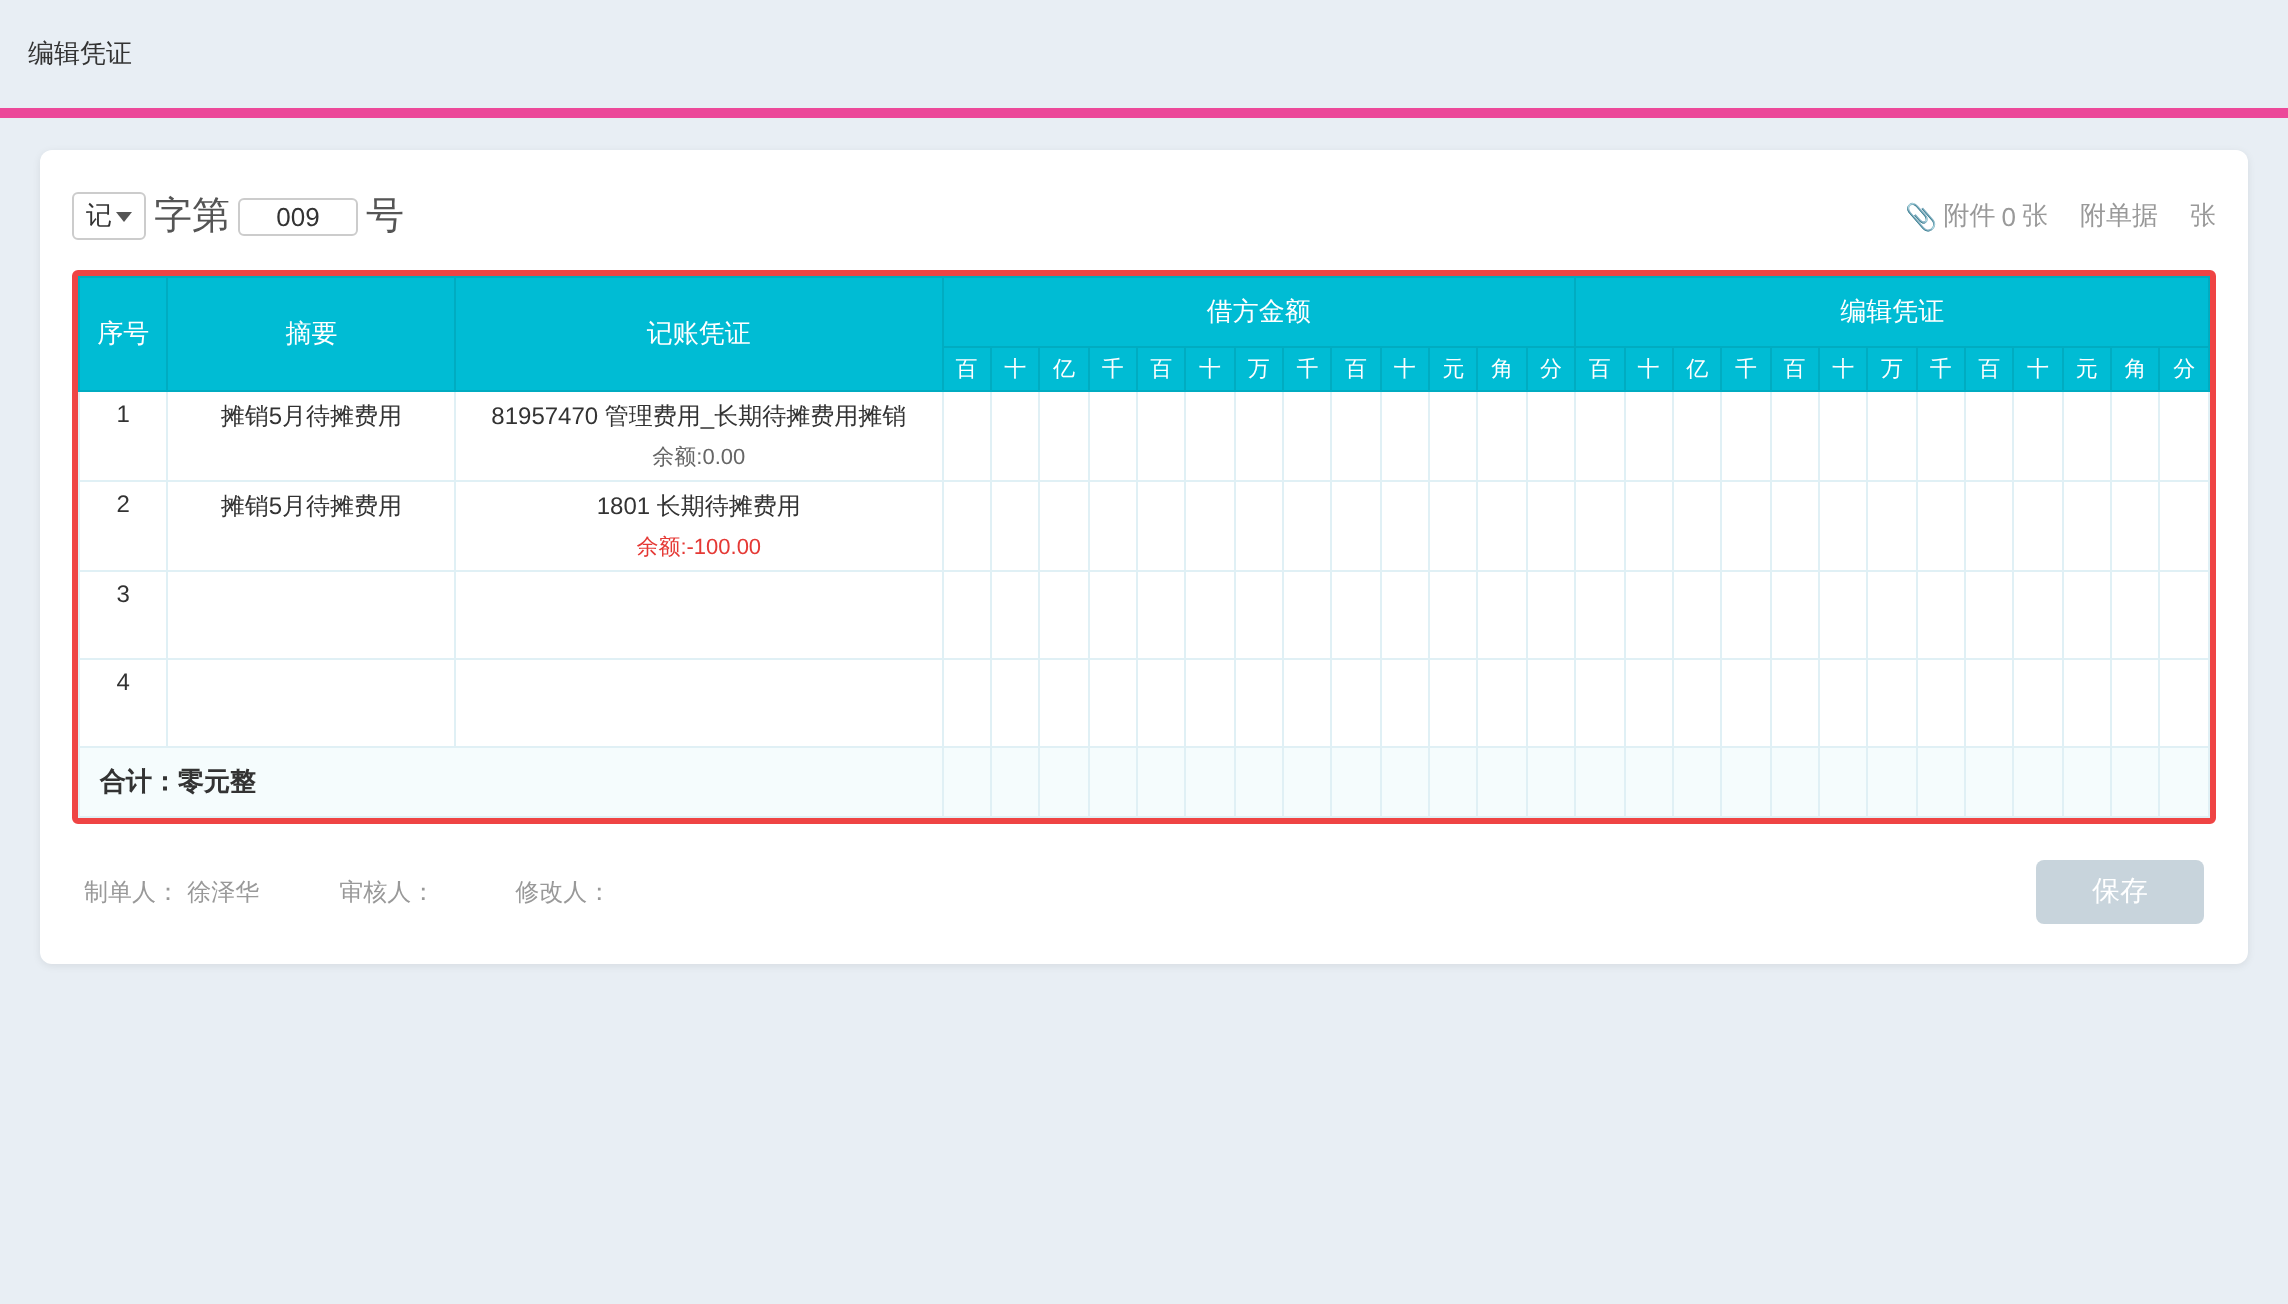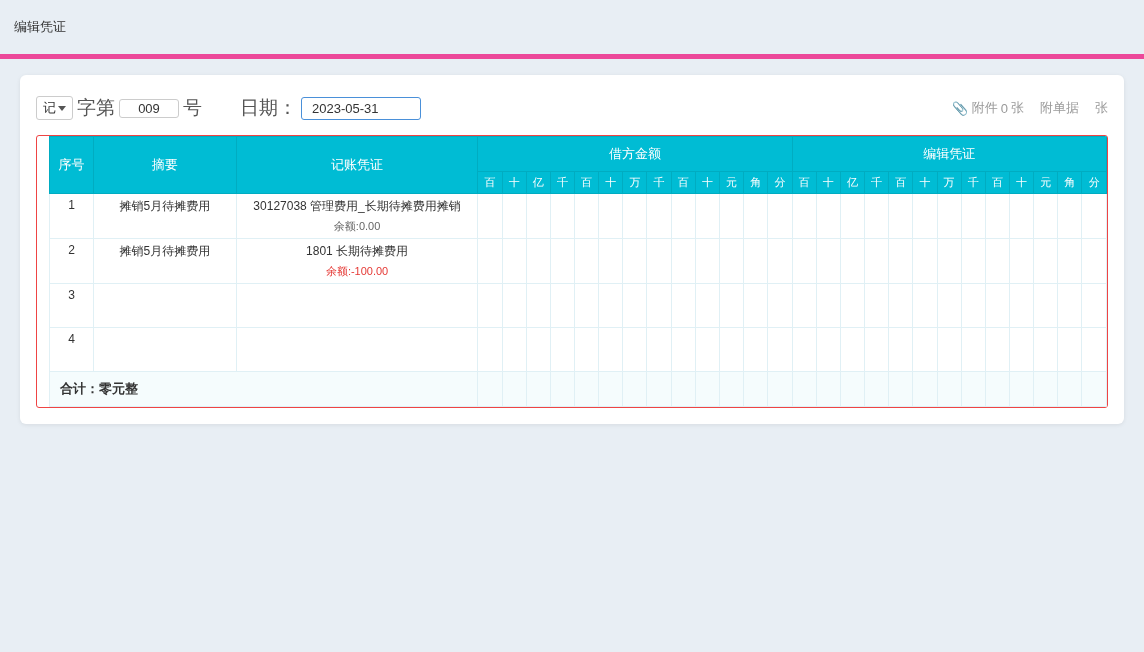--- a/index.html
+++ b/index.html
@@ -113,23 +113,22 @@
     }
 
     
     .voucher-table {
       width: 100%;
       border-collapse: collapse;
       table-layout: fixed;
     }
     .table-wrapper {
       overflow-x: auto;
-      border: 1px solid #ef4444;
+      border: 3px solid #ef4444;
       border-radius: 3px;
-      padding-left: 12px;
     }
     .voucher-table th {
       background: #00bcd4;
       color: #fff;
       text-align: center;
       padding: 8px 2px;
       font-weight: normal;
       font-size: 13px;
       border: 1px solid #00acc1;
     }
@@ -243,24 +242,20 @@
 
     <div class="voucher-meta">
       <div class="meta-group">
         <div class="meta-dropdown">
           <span>记</span>
           <span class="chevron-down"></span>
         </div>
         <span class="meta-label">字第</span>
         <input class="meta-input" type="text" value="009" style="">
         <span class="meta-label">号</span>
-      </div>
-      <div class="meta-group" style="margin-left: 30px;">
-        <span class="meta-label">日期：</span>
-        <input class="date-input" type="text" value="2023-05-31" style="">
       </div>
       <div class="meta-spacer"></div>
       <div class="attachment-area">
         <div class="attachment-link">
           <span>📎</span>
           <span>附件</span>
           <span>0</span>
           <span>张</span>
         </div>
         <span style="cursor:pointer;">附单据</span>
@@ -341,21 +336,21 @@
           </tr>
         </thead>
         <tbody>
 
           <tr>
             <td class="row-num-cell">1</td>
             <td class="summary-cell">
               <div>摊销5月待摊费用</div>
             </td>
             <td class="account-cell">
-              <div>30127038 管理费用_长期待摊费用摊销</div>
+              <div>81957470 管理费用_长期待摊费用摊销</div>
               <div class="balance-text">余额:0.00</div>
             </td>
             <td class="amount-sub-col"></td>
             <td class="amount-sub-col"></td>
             <td class="amount-sub-col"></td>
             <td class="amount-sub-col"></td>
             <td class="amount-sub-col"></td>
             <td class="amount-sub-col"></td>
             <td class="amount-sub-col"></td>
             <td class="amount-sub-col"></td>
@@ -506,14 +501,30 @@
             <td class="amount-sub-col"></td>
             <td class="amount-sub-col"></td>
             <td class="amount-sub-col"></td>
             <td class="amount-sub-col"></td>
             <td class="amount-sub-col"></td>
           </tr>
         </tbody>
       </table>
     </div>
 
+    <div class="footer-row">
+      <div>
+        <span class="footer-item">制单人：</span>
+        <span class="footer-value">徐泽华</span>
+      </div>
+      <div>
+        <span class="footer-item">审核人：</span>
+        <span class="footer-value"></span>
+      </div>
+      <div>
+        <span class="footer-item">修改人：</span>
+        <span class="footer-value"></span>
+      </div>
+      <div class="meta-spacer"></div>
+      <button class="save-btn">保存</button>
+    </div>
   </div>
 </div>
 
 </body></html>

